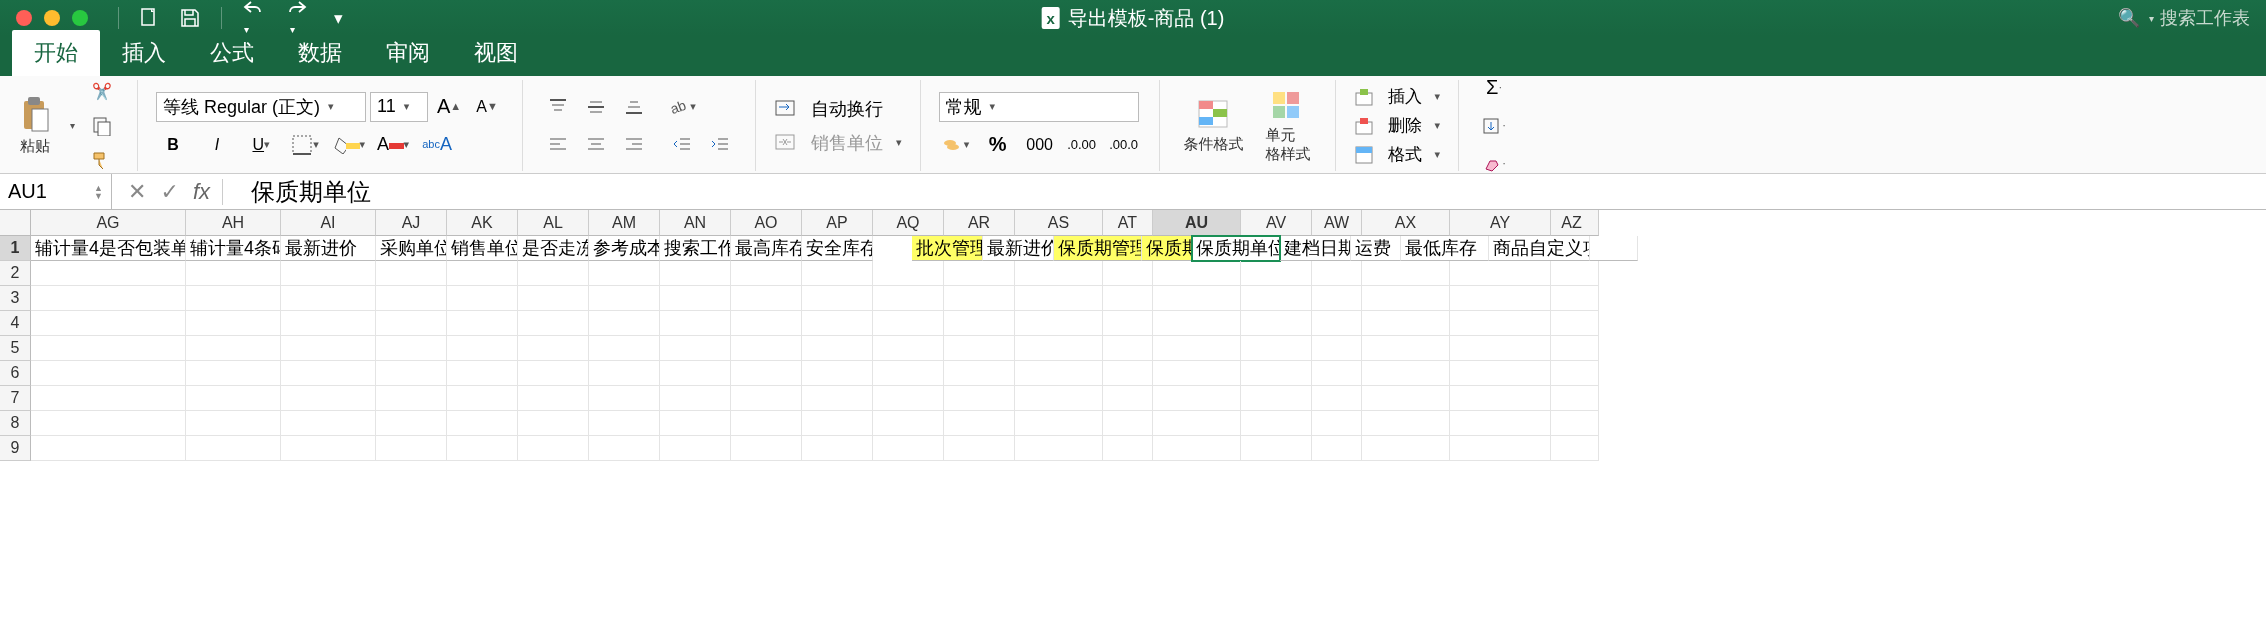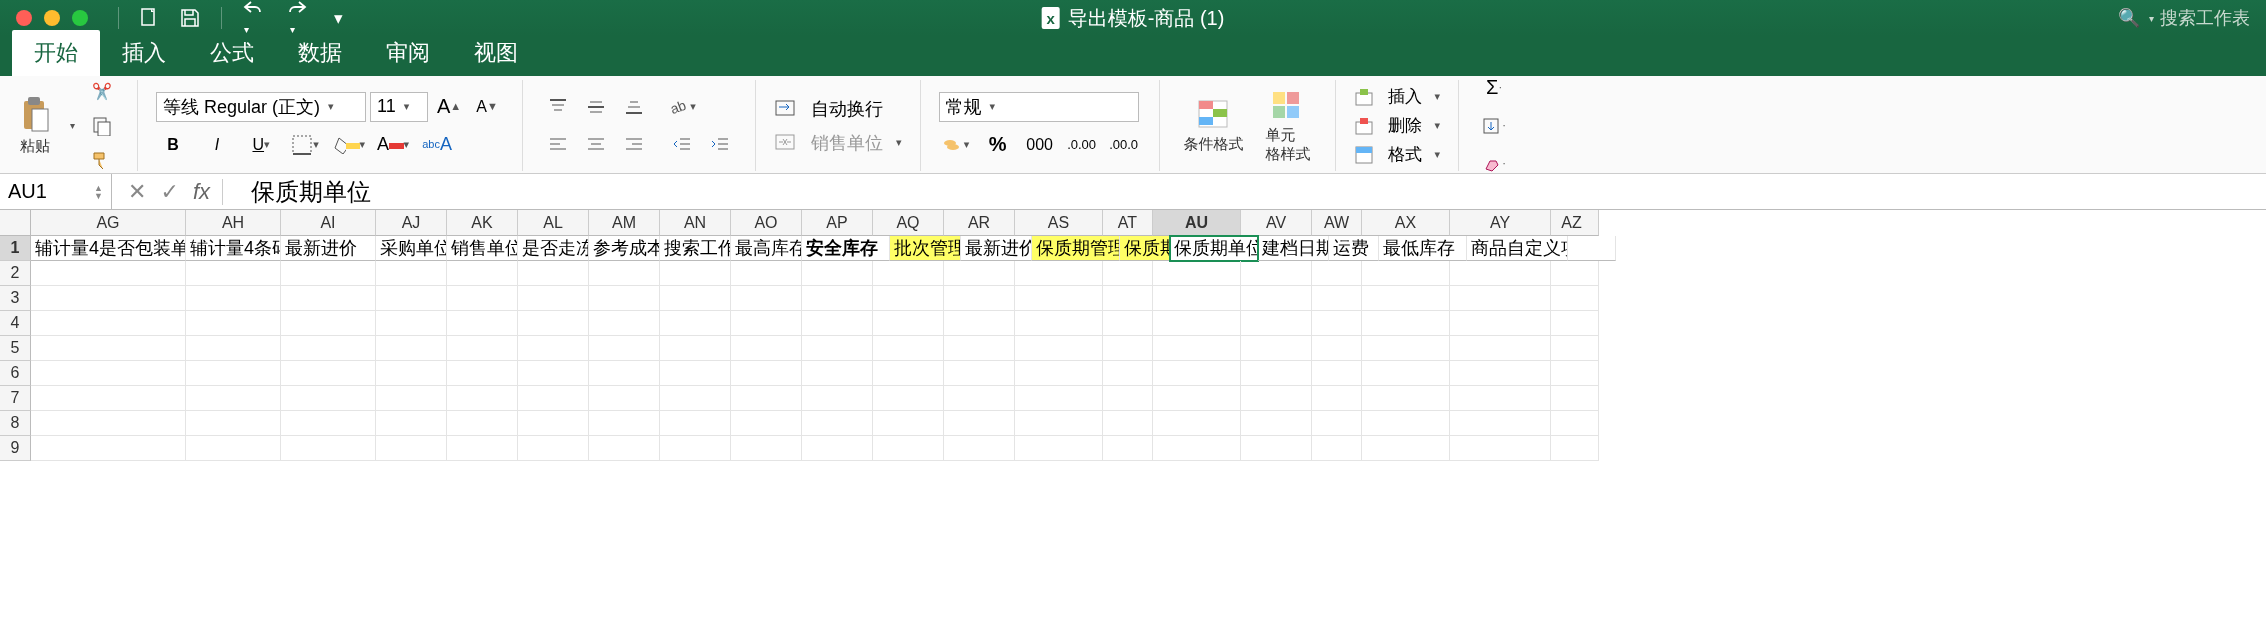--- a/index.html
+++ b/index.html
@@ -419,22 +419,22 @@
         <div class="rh selected">1</div>
         <div class="cell w1" style="width: 155px;">辅计量4是否包装单位</div>
         <div class="cell w2" style="width: 95px;">辅计量4条码</div>
         <div class="cell w2" style="width: 95px;">最新进价</div>
         <div class="cell w4" style="width: 71px;">采购单位</div>
         <div class="cell w4" style="width: 71px;">销售单位</div>
         <div class="cell w4" style="width: 71px;">是否走冻链</div>
         <div class="cell w4" style="width: 71px;">参考成本</div>
         <div class="cell w4" style="width: 71px;">搜索工作表</div>
         <div class="cell w4" style="width: 71px;">最高库存</div>
-        <div class="cell w4" style="width: 88px; font-weight: bold;">安全库存</div>
-        <div class="cell w4 hl" style="width: 71px;">批次管理</div>
+        <div class="cell w4" style="width: 71px;">安全库存</div>
+        <div class="cell w4 hl" style="width: 71px; margin-left: 39px;">批次管理</div>
         <div class="cell w4" style="width: 71px;">最新进价</div>
         <div class="cell w3 hl" style="width: 88px;">保质期管理</div>
         <div class="cell w6 hl" style="width: 50px;">保质期</div>
         <div class="cell w3 selected" style="width: 88px;">保质期单位</div>
         <div class="cell w4" style="width: 71px;">建档日期</div>
         <div class="cell w5" style="width: 50px;">运费</div>
         <div class="cell w3" style="width: 88px;">最低库存</div>
         <div class="cell w7" style="width: 101px;">商品自定义项</div>
         <div class="cell w9" style="width: 48px;"></div>
       </div>

